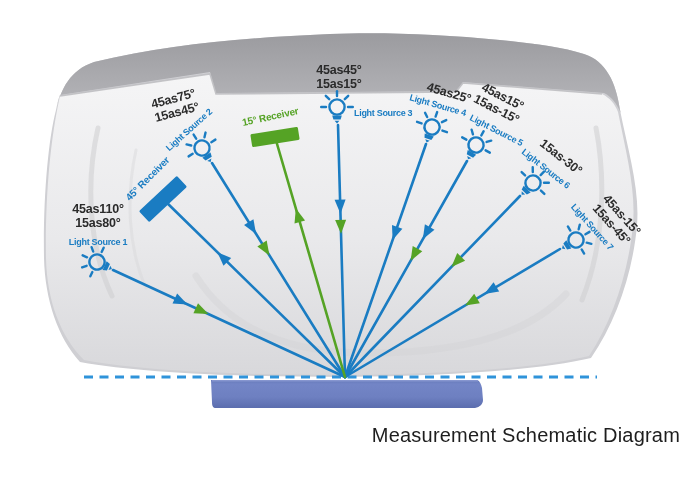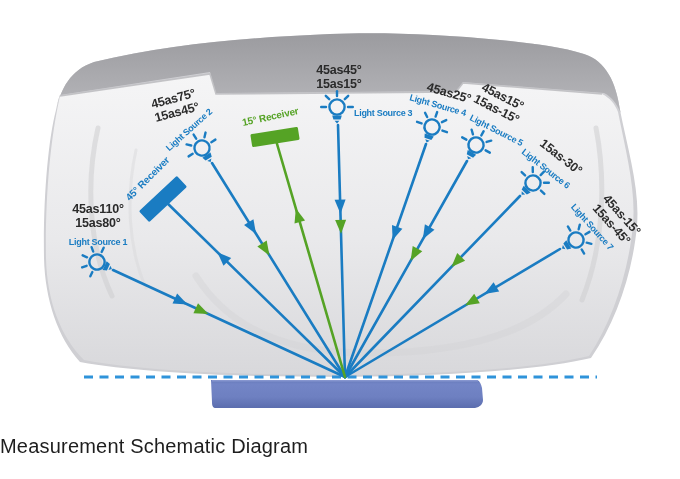--- a/index.html
+++ b/index.html
@@ -3,21 +3,21 @@
 <meta charset="utf-8">
 <style>
   html,body{margin:0;padding:0;background:#fff;}
   .canvas{position:relative;width:680px;height:479px;background:#ffffff;overflow:hidden;
           font-family:"Liberation Sans",sans-serif;}
   svg{display:block;}
   .ray{stroke-width:2.6;fill:none;stroke-linecap:round;}
   .angle-label{font:600 12.5px "Liberation Sans",sans-serif;fill:var(--label,#2b2b2b);letter-spacing:-0.2px;}
   .ls-name{font:600 9px "Liberation Sans",sans-serif;fill:var(--blue,#1a7cc2);letter-spacing:-0.3px;}
   .rcv-name{font:600 10px "Liberation Sans",sans-serif;letter-spacing:-0.2px;}
-  .caption{width:680px;text-align:left;margin-top:17px;
+  .caption{width:680px;text-align:right;margin-top:6px;
            font:500 20px "Liberation Sans",sans-serif;color:#1e1e1e;letter-spacing:0.2px;}
   .bulb-stroke{stroke:var(--blue,#1a7cc2);fill:none;stroke-width:2.4;stroke-linecap:round;}
   .bulb-fill{fill:var(--blue,#1a7cc2);}
 </style>
 </head>
 <body>
 
 <div class="canvas">
   <svg width="680" height="418" viewBox="0 0 680 418" xmlns="http://www.w3.org/2000/svg" xmlns:xlink="http://www.w3.org/1999/xlink">
     <defs>

